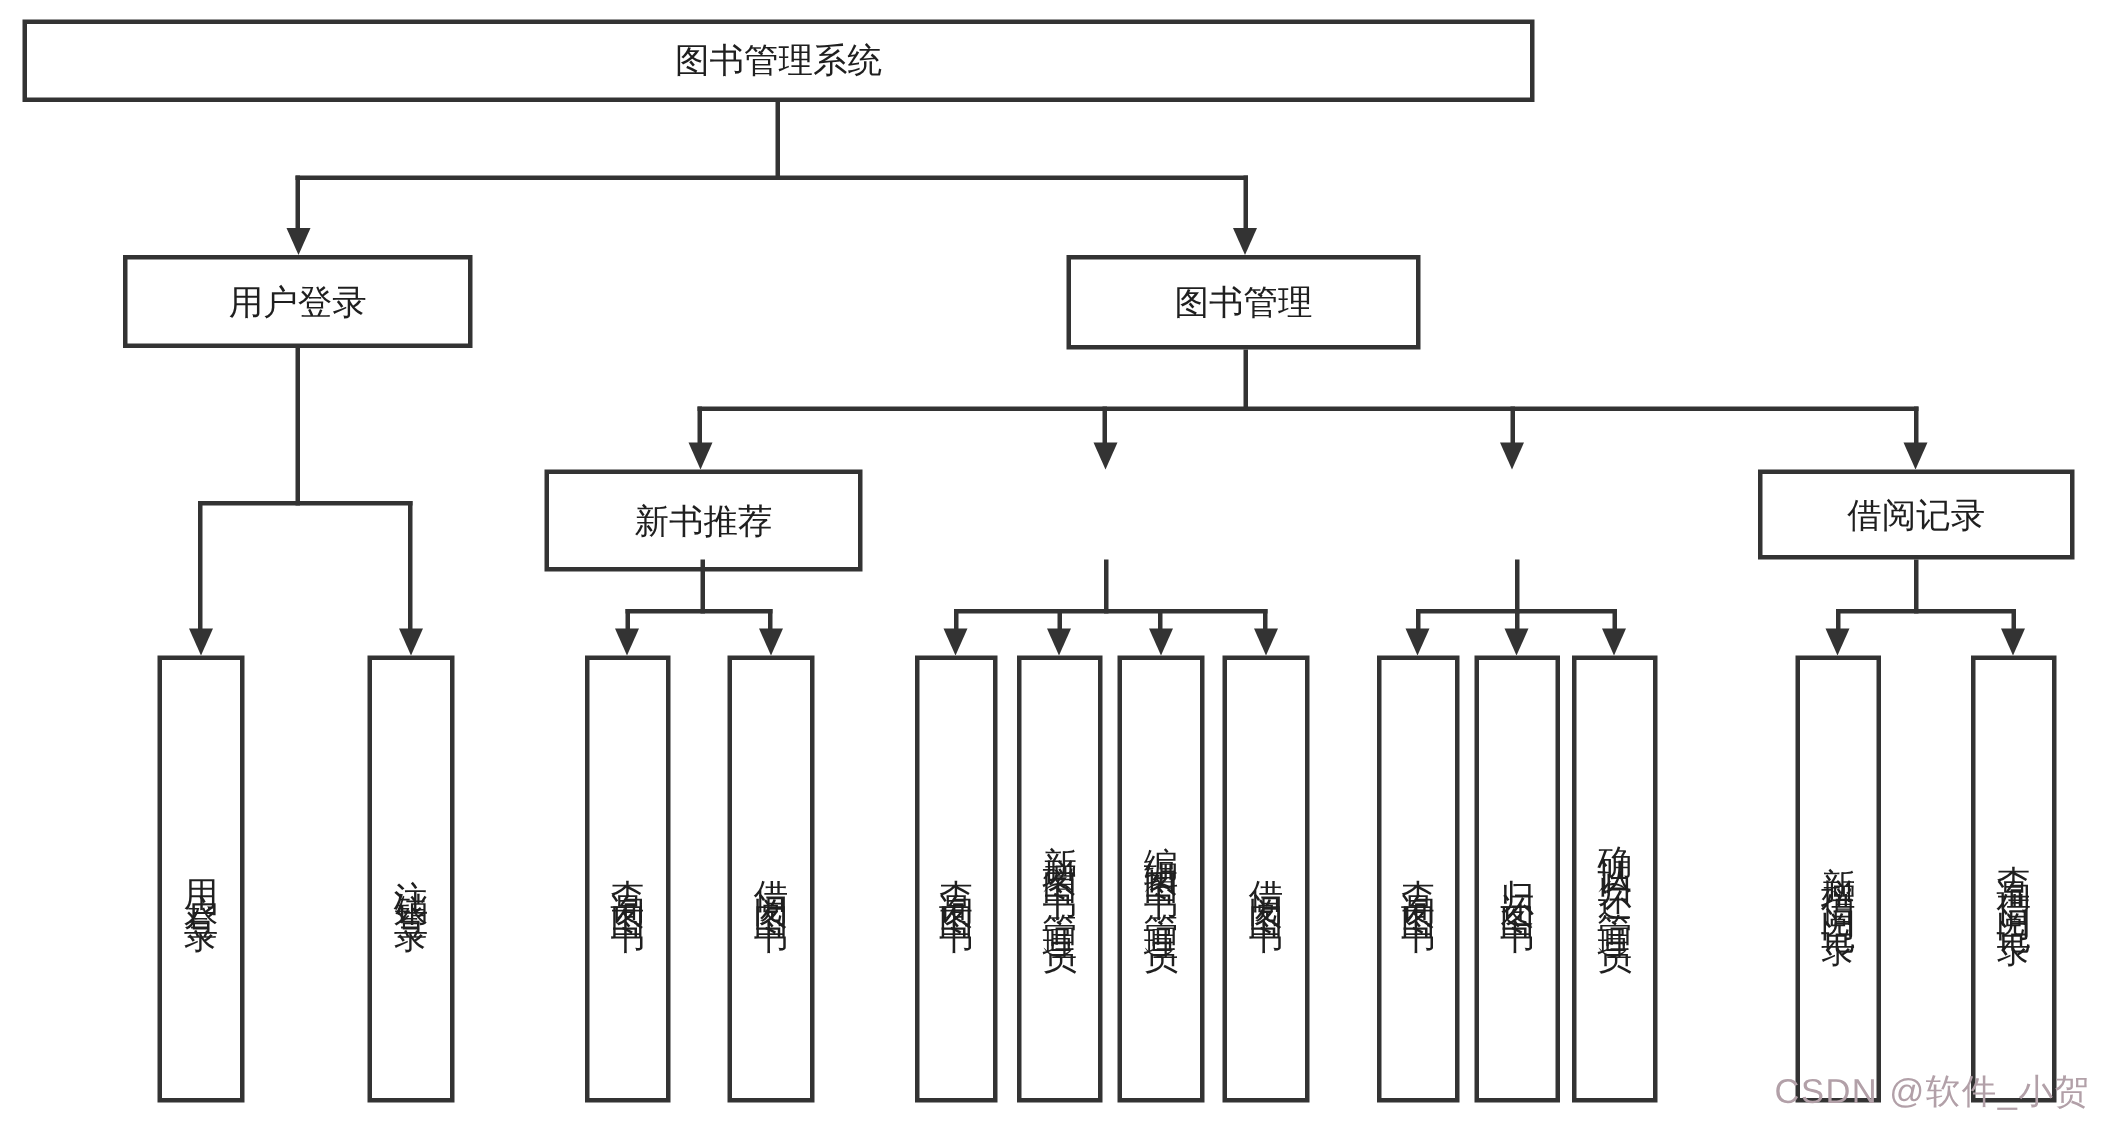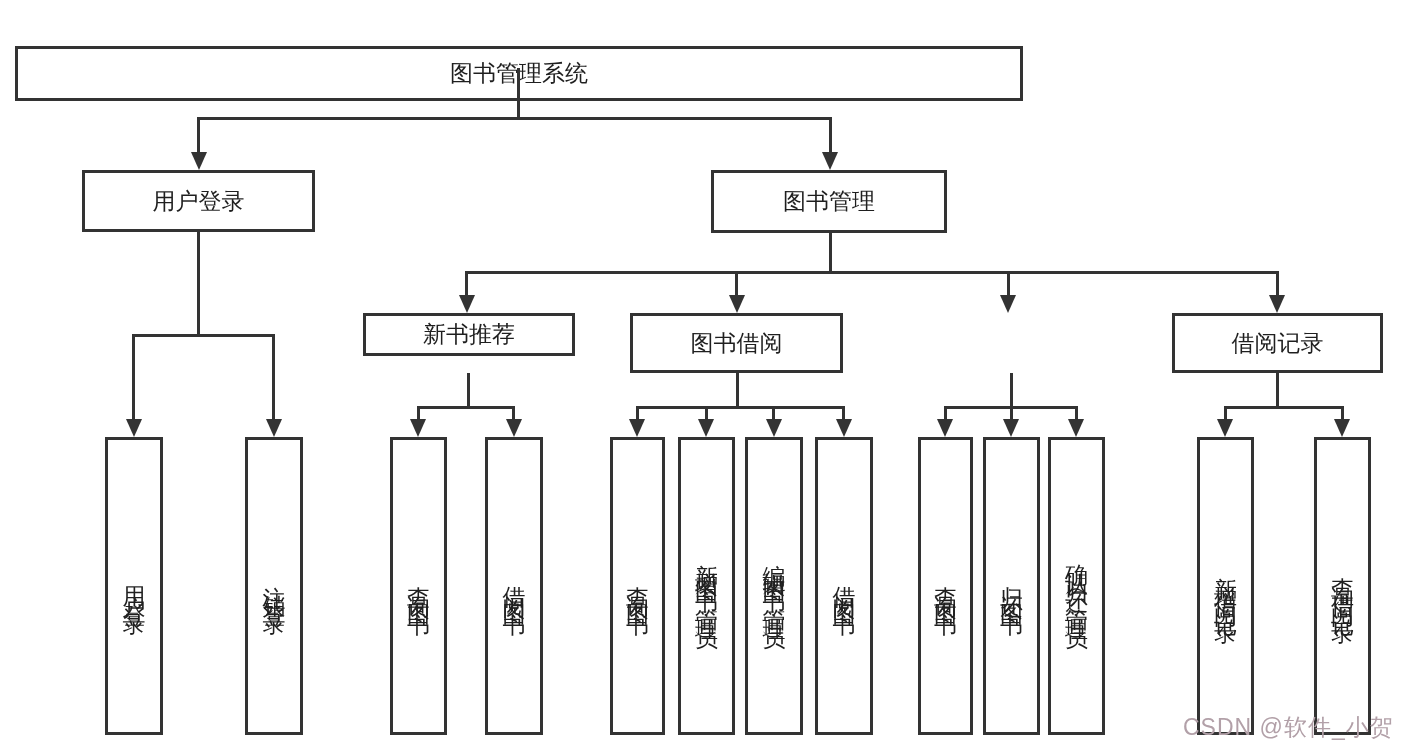--- a/index.html
+++ b/index.html
@@ -34,21 +34,21 @@
   .watermark{
     position:absolute; left:1183px; top:712px;
     font-size:23px; letter-spacing:1px; color:var(--watermark);
   }
 </style>
 </head>
 <body>
 
 <div id="canvas">
 
-  <div class="box hbox" style="left:15px;top:13px;width:1008px;height:55px;margin-top:33px;">图书管理系统</div>
+  <div class="box hbox" style="left:15px;top:13px;width:1008px;height:55px;">图书管理系统</div>
 
   <div class="line" style="left:517px;top:68px;width:3px;height:52px;"></div>
   <div class="line" style="left:197px;top:117px;width:635px;height:3px;"></div>
   <div class="line" style="left:197px;top:117px;width:3px;height:38px;"></div>
   <div class="arrow" style="left:191px;top:152px;"></div>
   <div class="line" style="left:829px;top:117px;width:3px;height:38px;"></div>
   <div class="arrow" style="left:822px;top:152px;"></div>
 
   <div class="box hbox" style="left:82px;top:170px;width:233px;height:62px;">用户登录</div>
   <div class="box hbox" style="left:711px;top:170px;width:236px;height:63px;">图书管理</div>
@@ -64,22 +64,21 @@
   <div class="line" style="left:465px;top:271px;width:814px;height:3px;"></div>
   <div class="line" style="left:465px;top:271px;width:3px;height:27px;"></div>
   <div class="arrow" style="left:459px;top:295px;"></div>
   <div class="line" style="left:735px;top:271px;width:3px;height:27px;"></div>
   <div class="arrow" style="left:729px;top:295px;"></div>
   <div class="line" style="left:1007px;top:271px;width:3px;height:27px;"></div>
   <div class="arrow" style="left:1000px;top:295px;"></div>
   <div class="line" style="left:1276px;top:271px;width:3px;height:27px;"></div>
   <div class="arrow" style="left:1269px;top:295px;"></div>
 
-  <div class="box hbox" style="left:363px;top:313px;width:212px;height:43px;">新书推荐</div>
-  <div class="box hbox" style="left:630px;top:313px;width:213px;height:60px;">图书借阅</div>
+  <div class="box hbox" style="left:363px;top:313px;width:212px;height:68px;">新书推荐</div>
   <div class="box hbox" style="left:1172px;top:313px;width:211px;height:60px;">借阅记录</div>
 
   <div class="line" style="left:467px;top:373px;width:3px;height:36px;"></div>
   <div class="line" style="left:417px;top:406px;width:98px;height:3px;"></div>
   <div class="line" style="left:417px;top:406px;width:3px;height:16px;"></div>
   <div class="arrow" style="left:410px;top:419px;"></div>
   <div class="line" style="left:512px;top:406px;width:3px;height:16px;"></div>
   <div class="arrow" style="left:506px;top:419px;"></div>
 
   <div class="line" style="left:736px;top:373px;width:3px;height:36px;"></div>

